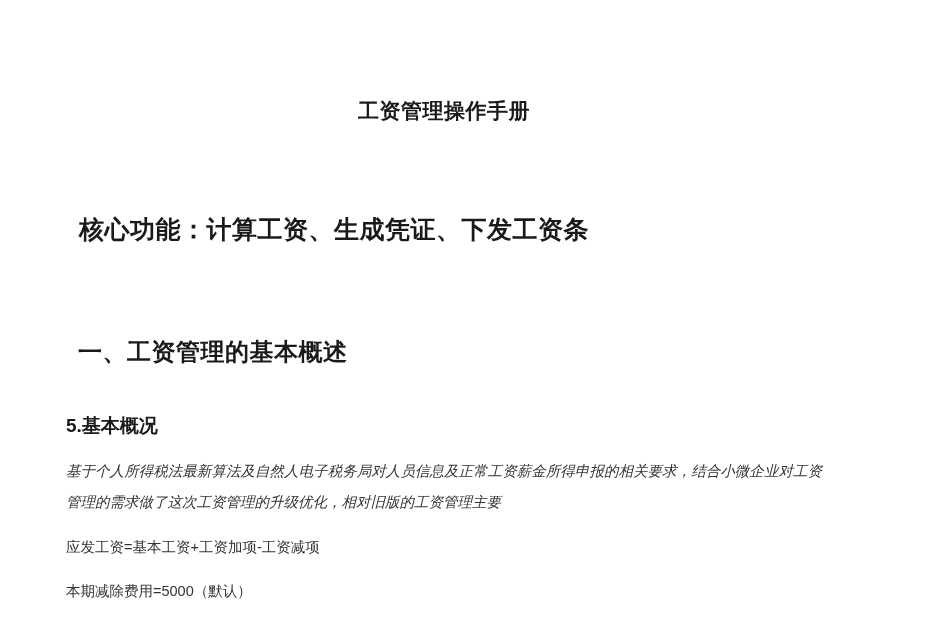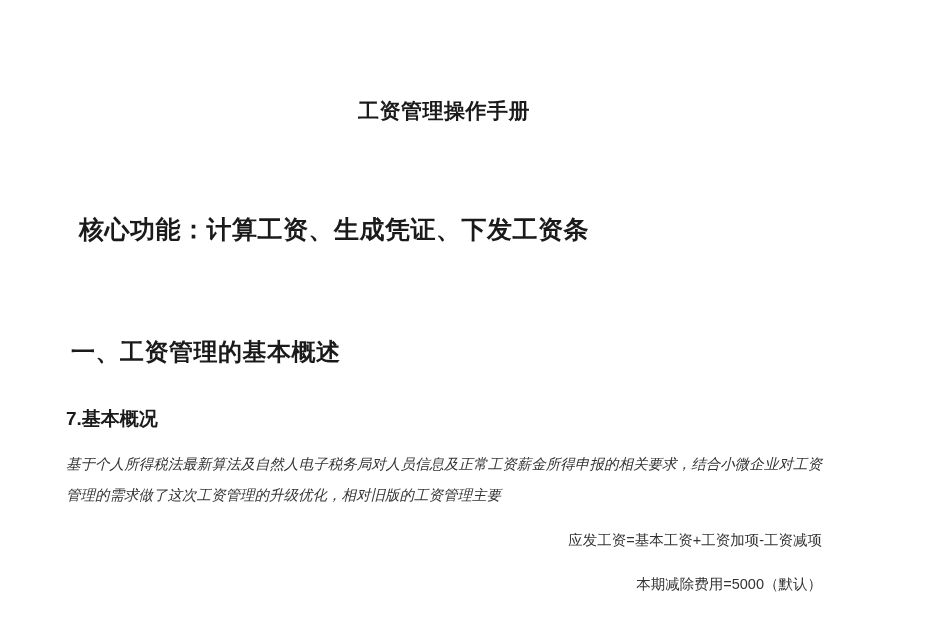--- a/index.html
+++ b/index.html
@@ -36,21 +36,21 @@
     color: #1a1a1a;
     letter-spacing: 0.5px;
     margin: 13px;
     padding-top: 75px;
   }
   .h1 {
     font-size: 24px;
     font-weight: bold;
     color: #1a1a1a;
     letter-spacing: 0.5px;
-    margin: 5px;
+    margin: 12px;
     padding-top: 77px;
   }
   .h2 {
     font-size: 19px;
     font-weight: bold;
     color: #1a1a1a;
     margin: 0;
     padding-top: 33px;
   }
   .para {
@@ -61,38 +61,37 @@
     padding-top: 17px;
     text-align: justify;
     font-style: italic;
   }
   .formula {
     font-size: 14.5px;
     line-height: 31px;
     color: #333333;
     margin: 0;
     padding-top: 14px;
-    text-align: right;
   }
   .formula.tight {
     padding-top: 13px;
   }
 </style>
 </head>
 <body>
 
 <div class="page">
 
   <h1 class="doc-title">工资管理操作手册</h1>
 
   <h2 class="subtitle">核心功能：计算工资、生成凭证、下发工资条</h2>
 
   <h2 class="h1">一、工资管理的基本概述</h2>
 
-  <h3 class="h2">7.基本概况</h3>
+  <h3 class="h2">5.基本概况</h3>
 
   <p class="para">基于个人所得税法最新算法及自然人电子税务局对人员信息及正常工资薪金所得申报的相关要求，结合小微企业对工资管理的需求做了这次工资管理的升级优化，相对旧版的工资管理主要</p>
 
 
   <p class="formula">应发工资=基本工资+工资加项-工资减项</p>
 
   <p class="formula tight">本期减除费用=5000（默认）</p>
 
 </div>
 

